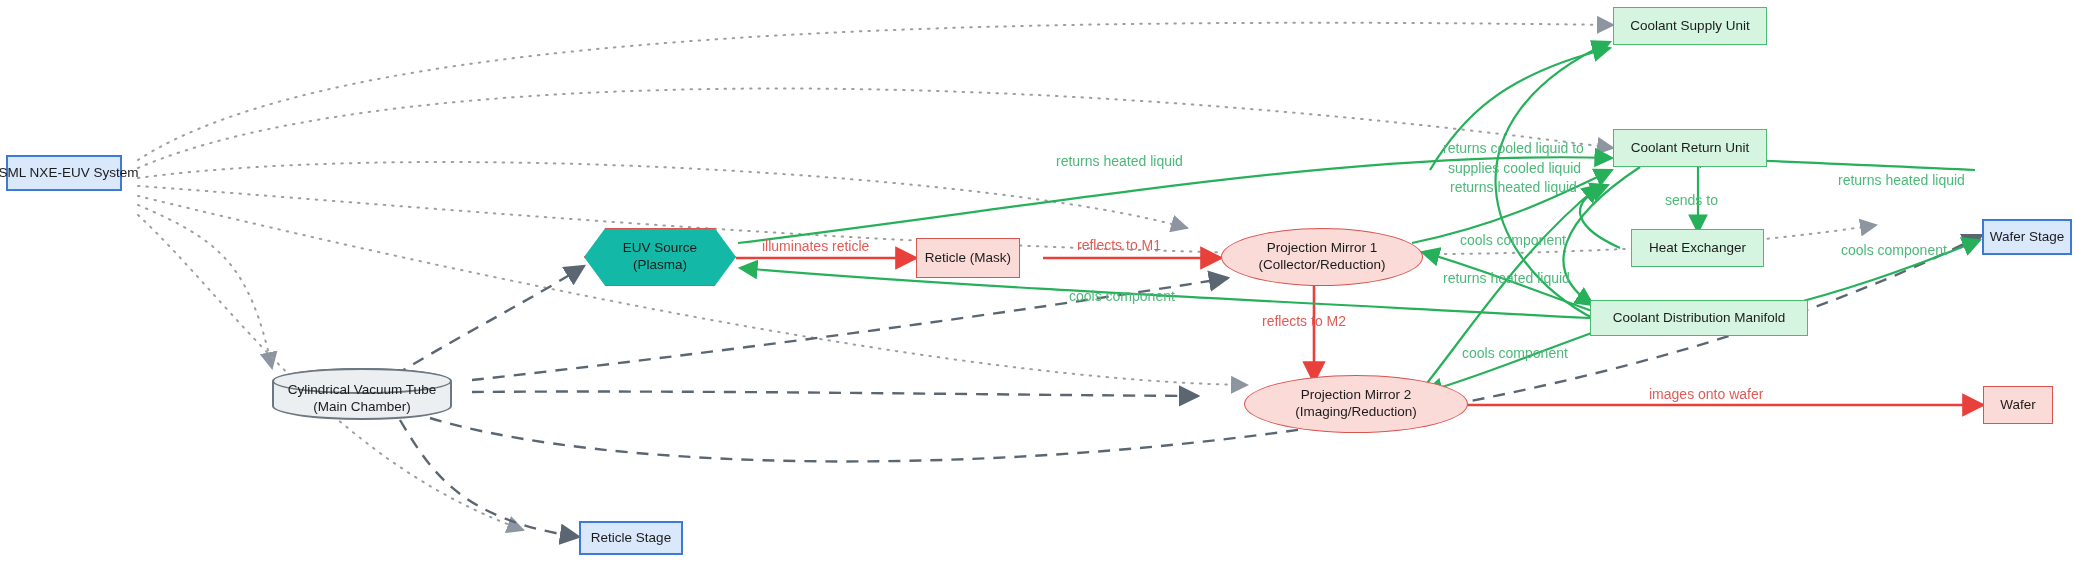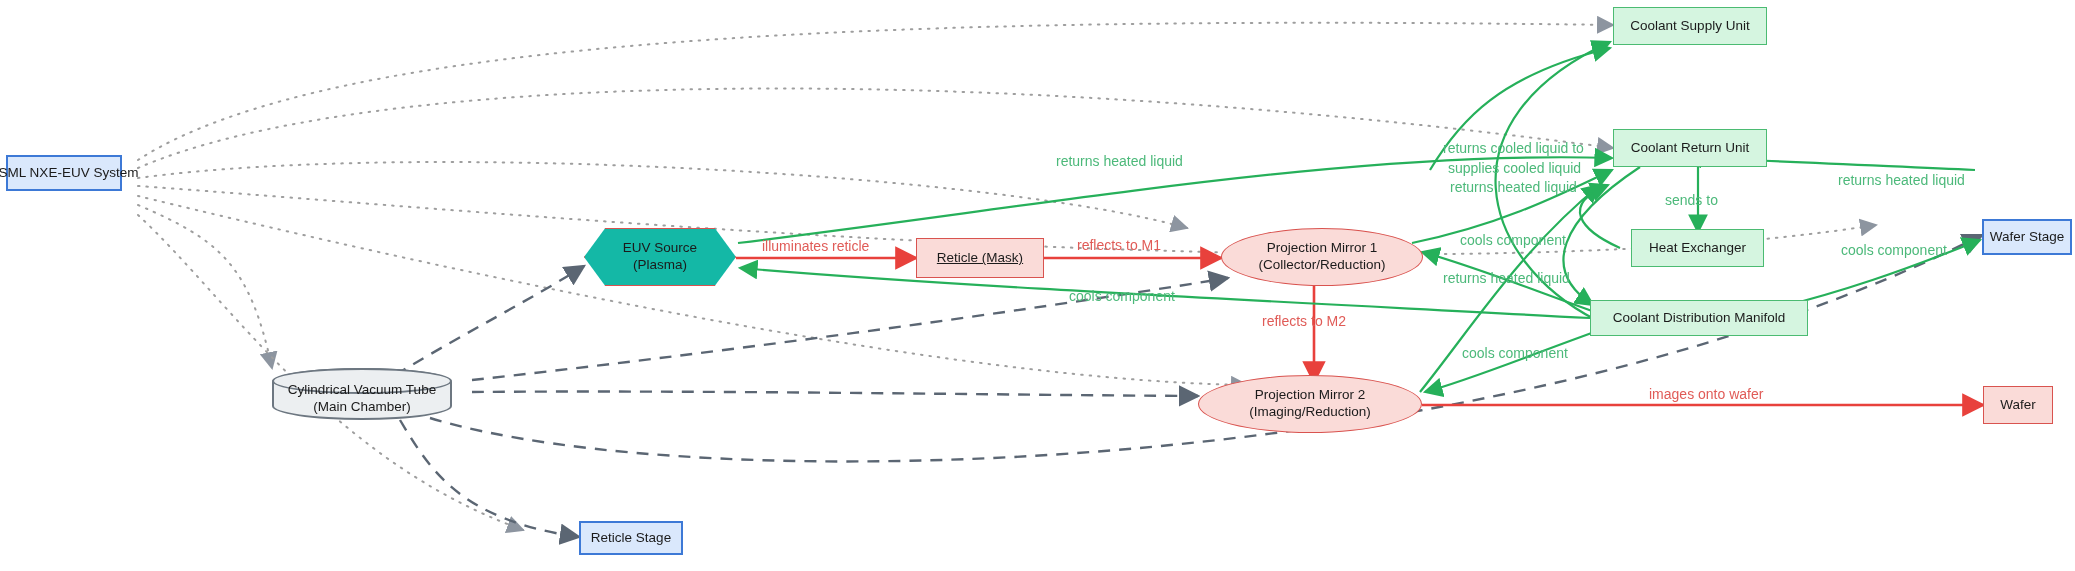--- a/index.html
+++ b/index.html
@@ -182,30 +182,30 @@
 
   <div class="node n-blue" style="left:6px; top:155px; width:116px; height:36px;">
     <span>ASML NXE-EUV System</span>
   </div>
 
   <div class="node n-octa" style="left:584px; top:228px; width:152px; height:58px; flex-direction:column;">
     <span>EUV Source</span>
     <span>(Plasma)</span>
   </div>
 
-  <div class="node n-red" style="left:916px; top:238px; width:128px; height:40px;text-decoration:underline;">
+  <div class="node n-red" style="left:916px; top:238px; width:104px; height:40px;">
     <span>Reticle (Mask)</span>
   </div>
 
   <div class="node n-ellipse" style="left:1221px; top:228px; width:202px; height:58px; flex-direction:column;">
     <span>Projection Mirror 1</span>
     <span>(Collector/Reduction)</span>
   </div>
 
-  <div class="node n-ellipse" style="left:1198px; top:375px; width:224px; height:58px; flex-direction:column;">
+  <div class="node n-ellipse" style="left:1244px; top:375px; width:224px; height:58px; flex-direction:column;">
     <span>Projection Mirror 2</span>
     <span>(Imaging/Reduction)</span>
   </div>
 
   <div class="node n-red" style="left:1983px; top:386px; width:70px; height:38px;">
     <span>Wafer</span>
   </div>
 
   <div class="n-cyl" style="left:272px; top:368px; width:180px; height:52px;">
     <span class="cyl-top"></span>

